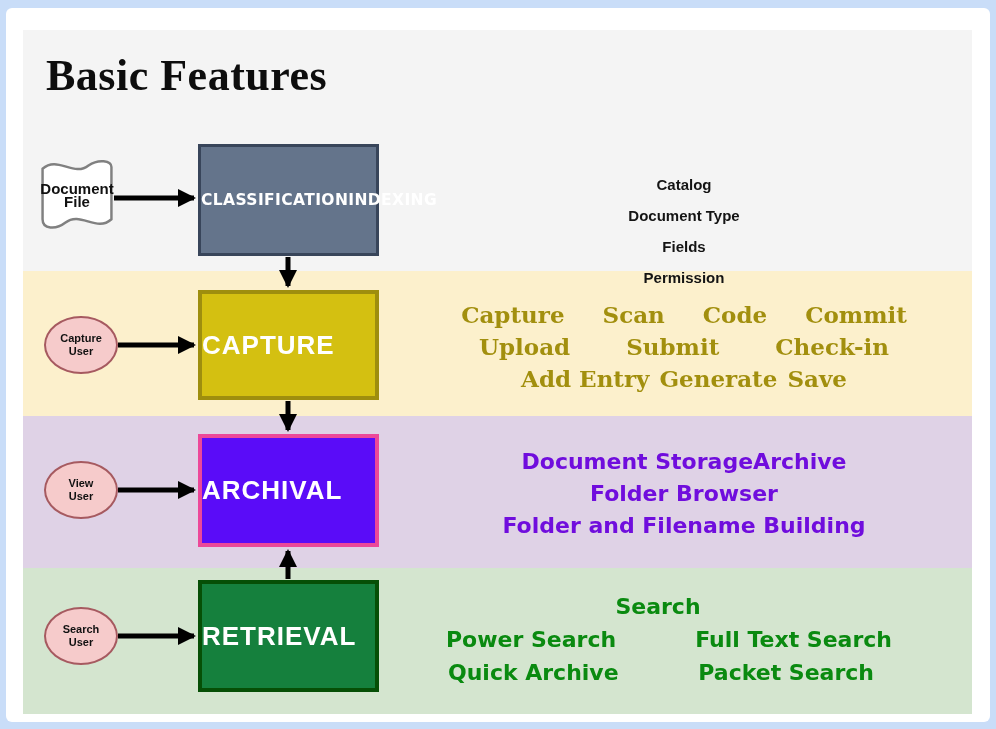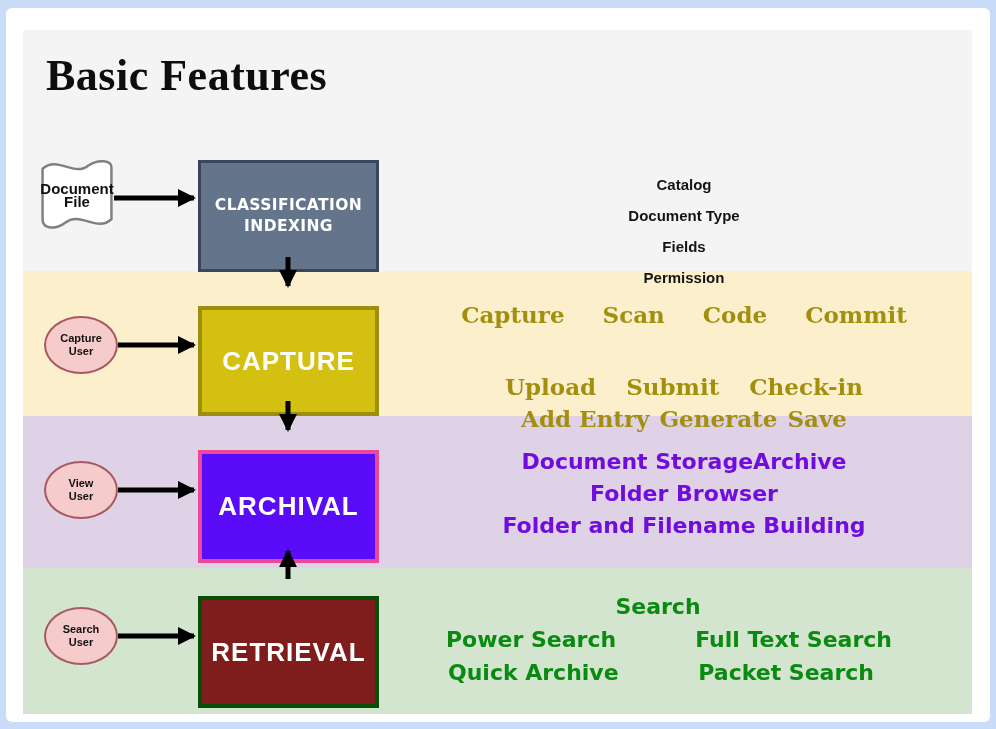--- a/index.html
+++ b/index.html
@@ -25,37 +25,37 @@
     position:absolute;left:46px;top:50px;
     font-family:"Liberation Serif",serif;
     font-weight:bold;font-size:44px;color:#0d0d0d;
     letter-spacing:0.5px;
   }
 
   
   .stage-box{
     position:absolute;left:198px;width:181px;
     box-sizing:border-box;
-    display:flex;flex-direction:column;align-items:center;justify-content:center;
-    color:#ffffff;font-weight:bold;text-align:center;margin-top:16px;
+    display:flex;flex-direction:row;align-items:center;
+    color:#ffffff;font-weight:bold;text-align:center;
   }
   .box-classification{
     top:144px;height:112px;background:#64748b;border:3px solid #38455a;
     font-size:15.5px;letter-spacing:.4px;line-height:21px;font-family:"DejaVu Sans",sans-serif;
   }
   .box-capture{
     top:290px;height:110px;background:#d4c011;border:4px solid #9e8e0e;
     font-size:26px;letter-spacing:1px;
   }
   .box-archival{
     top:434px;height:113px;background:#5a0cf8;border:4px solid #ec4899;
     font-size:26px;letter-spacing:1px;
   }
   .box-retrieval{
-    top:580px;height:112px;background:#7f1d1d;border:4px solid #064f06;
+    top:580px;height:112px;background:#15803d;border:4px solid #064f06;
     font-size:26px;letter-spacing:1px;
   }
 
   
   .user-ellipse{
     position:absolute;left:44px;width:74px;height:58px;
     box-sizing:border-box;
     background:#f6cbcb;border:2.5px solid #a65a60;border-radius:50%;
     display:flex;flex-direction:column;align-items:center;justify-content:center;
     font-size:11px;font-weight:bold;color:#111;line-height:13.5px;text-align:center;
@@ -76,21 +76,21 @@
   
   .features{position:absolute;left:428px;width:512px;text-align:center;font-weight:bold;}
   .features .fl{display:flex;justify-content:center;align-items:baseline;}
   .features-classification{
     top:137px;font-family:Liberation Sans, sans-serif;font-size:15px;line-height:31px;color:#141414;margin-top:32px;
   }
   .features-capture{
     top:299px;font-family:"DejaVu Serif",serif;font-size:23px;line-height:32px;color:#a28f0e;
   }
   .features-capture .g1{gap:38px;}
-  .features-capture .g2{gap:30px;margin-top:40px;}
+  .features-capture .g2{gap:56px;}
   .features-capture .g3{gap:10px;}
   .features-archival{
     top:446px;font-family:"DejaVu Sans",sans-serif;font-size:22px;line-height:32px;color:#700ddd;
   }
   .features-archival .g1{}
   .features-retrieval{
     top:590px;font-family:"DejaVu Sans",sans-serif;font-size:22px;line-height:33px;color:#0a8a10;
   }
   .features-retrieval .l1{padding-right:52px;}
   .features-retrieval .cols{display:flex;justify-content:space-between;}

